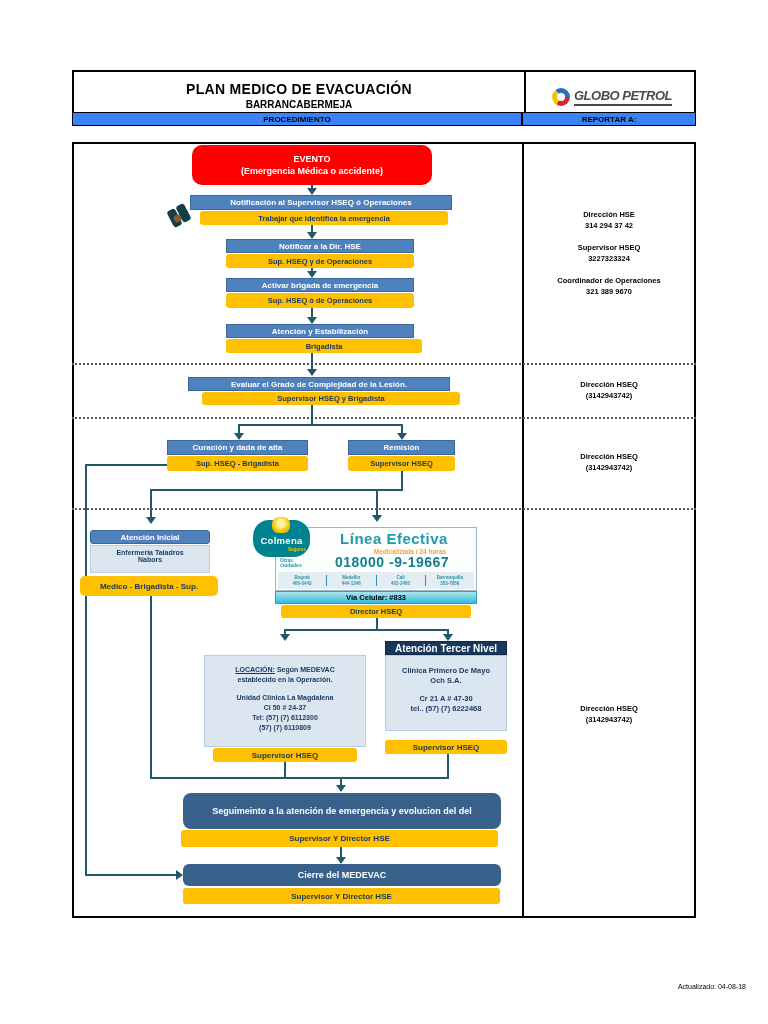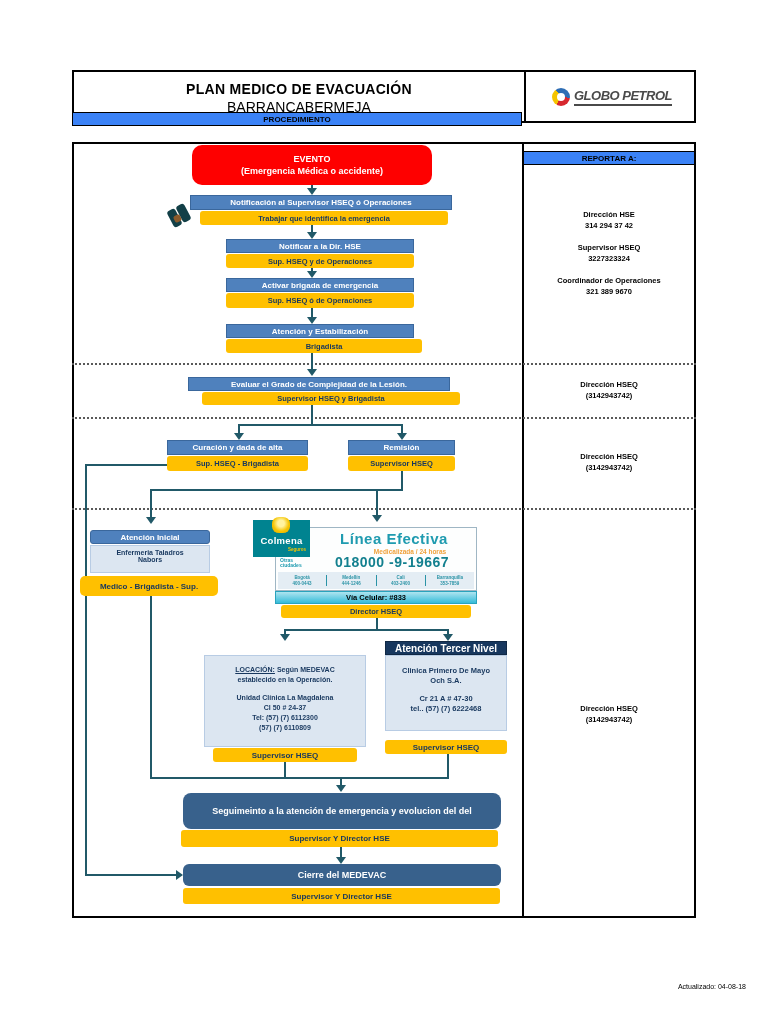--- a/index.html
+++ b/index.html
@@ -3,21 +3,21 @@
 <meta charset="utf-8">
 <style>
   html,body{margin:0;padding:0;background:#fff;}
   *{box-sizing:border-box;}
   #page{position:relative;width:768px;height:1024px;background:#fff;
         font-family:"Liberation Sans",sans-serif;overflow:hidden;}
   
   .title-box{position:absolute;left:72px;top:70px;width:624px;height:53px;border:2px solid #000;}
   .title-left{position:absolute;left:0;top:0;width:450px;height:100%;text-align:center;}
   .t1{margin-top:9px;font-size:14px;font-weight:bold;letter-spacing:.3px;color:#000;}
-  .t2{font-size:14px;font-weight:normal;color:#000;margin-top:2px;}
+  .t2{font-size:10px;font-weight:bold;color:#000;margin-top:2px;}
   .title-right{position:absolute;left:450px;top:0;width:174px;height:100%;border-left:2px solid #000;
                display:flex;align-items:center;justify-content:center;gap:4px;}
   .globe{width:18px;height:18px;border-radius:50%;
          background:conic-gradient(from 210deg,#f5c400 0 115deg,#2e6db4 115deg 245deg,#d7282f 245deg 360deg);
          position:relative;flex:0 0 auto;}
   .globe:after{content:"";position:absolute;left:5px;top:5px;width:8px;height:8px;border-radius:50%;background:#fff;}
   .logo-text{font-size:13px;font-weight:bold;font-style:italic;color:#4a4a4a;
              border-bottom:2px solid #4a4a4a;letter-spacing:-0.5px;padding-bottom:1px;}
   .colhead{position:absolute;top:112px;height:14px;background:#3b82f6;border:1px solid #000;
            font-size:8px;font-weight:bold;color:#000;display:flex;align-items:center;justify-content:center;}
@@ -41,21 +41,21 @@
   .vl{position:absolute;width:2px;background:#215968;}
   .hl{position:absolute;height:2px;background:#215968;}
   .ad{position:absolute;width:0;height:0;border-left:5px solid transparent;border-right:5px solid transparent;
       border-top:7px solid #215968;}
   .ar{position:absolute;width:0;height:0;border-top:5px solid transparent;border-bottom:5px solid transparent;
       border-left:7px solid #215968;}
   
   .rep{position:absolute;left:522px;width:174px;text-align:center;font-weight:bold;color:#000;font-size:7.5px;}
   
   .colmena{position:absolute;left:253px;top:520px;width:57px;height:37px;background:#008390;z-index:3;
-           text-align:center;}
+           text-align:center;border-radius:16px;}
   .colmena .blob{position:absolute;left:19px;top:-3px;width:18px;height:16px;border-radius:40%;
                  background:radial-gradient(circle at 50% 40%,#fff3a0 0 25%,#f5c400 60%,#e0a800 100%);}
   .colmena .cname{position:absolute;left:0;width:100%;top:15px;color:#fff;font-size:9.5px;font-weight:bold;letter-spacing:.3px;}
   .colmena .csub{position:absolute;right:4px;top:27px;color:#f5c400;font-size:4.5px;font-weight:bold;}
   .linea{position:absolute;left:275px;top:527px;width:202px;height:64px;background:#fdfefe;
          border:1px solid #9fb6c4;z-index:2;}
   .linea .lt{position:absolute;left:38px;top:2px;width:160px;text-align:center;color:#1f9bb0;
              font-size:15px;font-weight:bold;letter-spacing:.5px;}
   .linea .ls{position:absolute;left:70px;top:20px;width:128px;text-align:center;color:#f0a23c;
              font-size:6.5px;font-weight:bold;}
@@ -90,21 +90,21 @@
       <div class="t1">PLAN MEDICO DE EVACUACIÓN</div>
       <div class="t2">BARRANCABERMEJA</div>
     </div>
     <div class="title-right">
       <span class="globe"></span>
       <span class="logo-text">GLOBO PETROL</span>
     </div>
   </div>
 
   <div class="colhead" style="left:72px;width:450px;">PROCEDIMIENTO</div>
-  <div class="colhead" style="left:522px;width:174px;margin-top:39px;">REPORTAR A:</div>
+  <div class="colhead" style="left:522px;width:174px;">REPORTAR A:</div>
 
   <div class="main-box"></div>
   <div class="vdivider"></div>
 
   <div class="dash" style="top:363px;"></div>
   <div class="dash" style="top:417px;"></div>
   <div class="dash" style="top:508px;"></div>
 
   <div class="evt" style="left:192px;top:145px;width:240px;height:40px;">
     <div>EVENTO</div>

